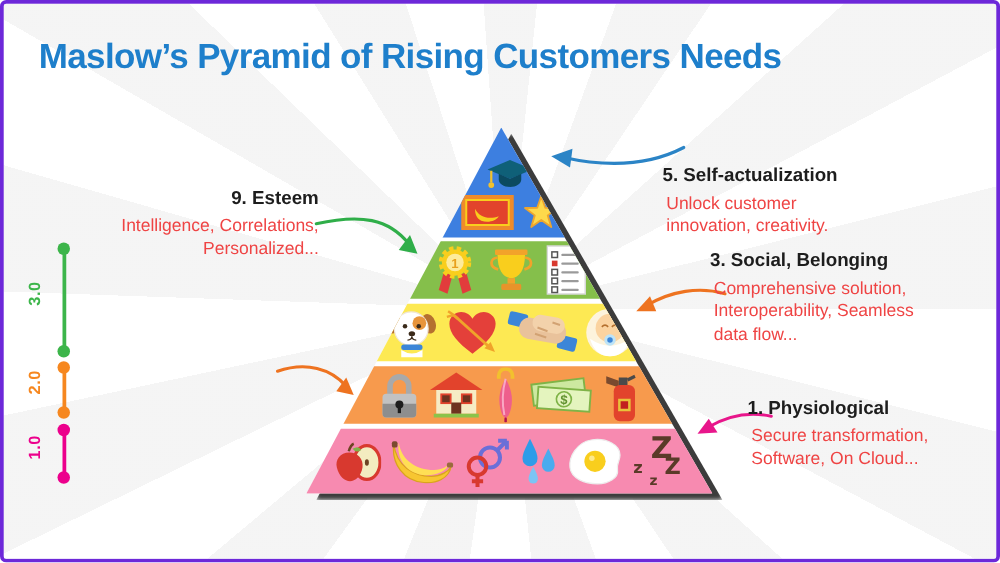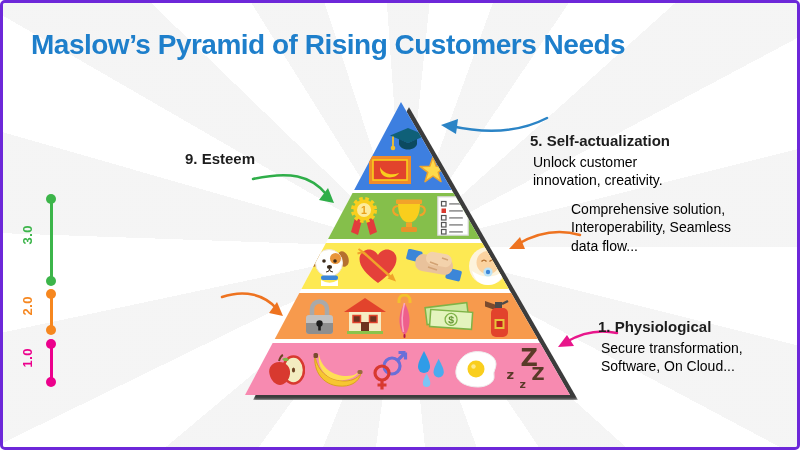--- a/index.html
+++ b/index.html
@@ -38,21 +38,21 @@
          font-weight:bold; color:#5a3a28; }
   .zzz span { position:absolute; line-height:1; }
   .z1 { left:16px; top:0;    font-size:24px; }
   .z2 { left:2px;  top:22px; font-size:13px; }
   .z3 { left:27px; top:19px; font-size:18px; }
   .z4 { left:15px; top:33px; font-size:11px; }
 
   
   .ann { position:absolute; }
   .ann h2 { font-size:15px; font-weight:bold; color:#1d1d1d; margin-bottom:4px; }
-  .ann p  { font-size:14px; color:#000000; line-height:1.32; white-space:pre-line; }
+  .ann p  { font-size:14px; color:#ef4444; line-height:1.32; white-space:pre-line; }
   .ann-right { text-align:left; }
   .ann-right p { padding-left:3px; }
   .ann-left  { text-align:right; }
   #ann-self   { left:527px; top:100px; width:250px;margin-top:29px; }
   #ann-esteem { left:48px;  top:147px; width:204px; }
   #ann-social { left:565px; top:197px; width:232px; }
   #ann-safety { left:66px;  top:237px; width:150px; }
   #ann-physio { left:595px; top:315px; width:190px; }
 
   .arrow { position:absolute; overflow:visible; }
@@ -266,22 +266,25 @@
     <polygon points="7,20 16,8 23,19" style="fill: rgb(232, 22, 139);"></polygon>
   </svg>
 
   <div class="ann ann-right" id="ann-self">
     <h2>5. Self-actualization</h2>
     <p>Unlock customer
 innovation, creativity.</p>
   </div>
   <div class="ann ann-left" id="ann-esteem">
     <h2>9. Esteem</h2>
+    <p>Intelligence, Correlations,
+Personalized...</p>
   </div>
   <div class="ann ann-right" id="ann-social">
+    <h2>3. Social, Belonging</h2>
     <p>Comprehensive solution,
 Interoperability, Seamless
 data flow...</p>
   </div>
   <div class="ann ann-left" id="ann-safety">
   </div>
   <div class="ann ann-right" id="ann-physio">
     <h2>1. Physiological</h2>
     <p>Secure transformation,
 Software, On Cloud...</p>

